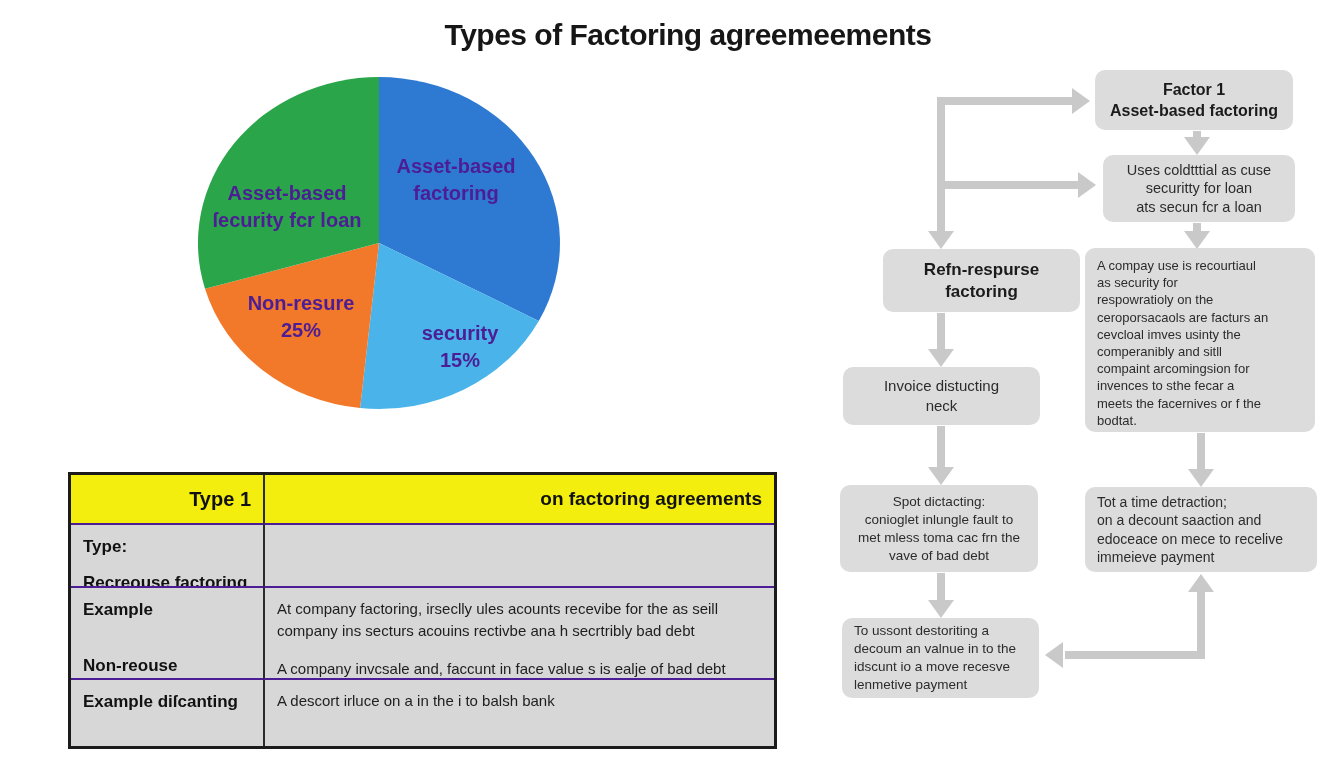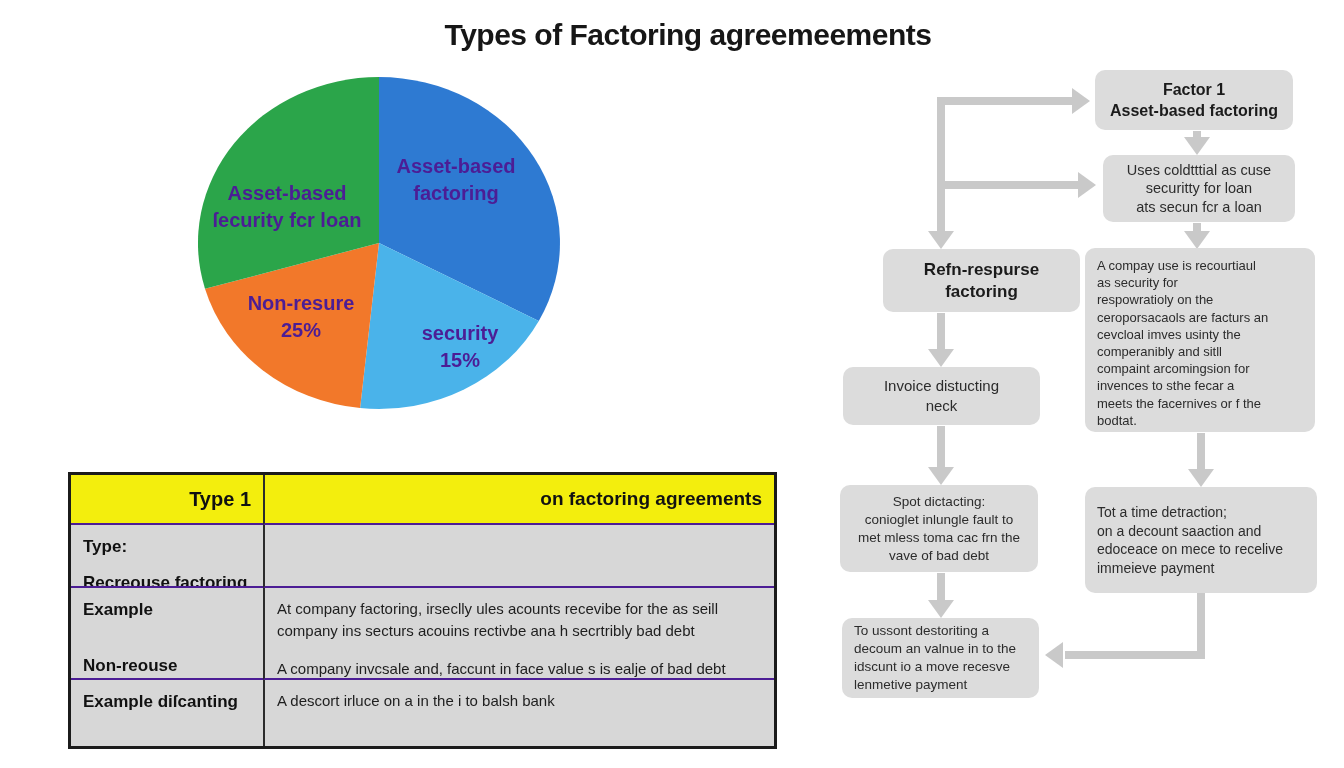--- a/index.html
+++ b/index.html
@@ -48,21 +48,21 @@
   .fbox.topalign{justify-content:flex-start;}
   .shaft{position:absolute;background:#c9c9c9;}
   .head{position:absolute;width:0;height:0;}
   .head.down{border-left:13px solid transparent;border-right:13px solid transparent;border-top:18px solid #c9c9c9;}
   .head.up{border-left:13px solid transparent;border-right:13px solid transparent;border-bottom:18px solid #c9c9c9;}
   .head.right{border-top:13px solid transparent;border-bottom:13px solid transparent;border-left:18px solid #c9c9c9;}
   .head.left{border-top:13px solid transparent;border-bottom:13px solid transparent;border-right:18px solid #c9c9c9;}
   .f-factor1{left:275px;top:15px;width:198px;height:60px;font-size:16px;line-height:21px;}
   .f-uses{left:283px;top:100px;width:192px;height:67px;font-size:14.5px;line-height:18.5px;}
   .f-big{left:265px;top:193px;width:230px;height:184px;font-size:13px;line-height:17.2px;}
-  .f-tot{left:265px;top:432px;width:232px;height:106px;font-size:14px;line-height:18.5px;}
+  .f-tot{left:265px;top:432px;width:232px;height:85px;font-size:14px;line-height:18.5px;}
   .f-refn{left:23px;top:194px;width:197px;height:63px;font-size:17px;line-height:22px;margin-left:40px;}
   .f-invoice{left:23px;top:312px;width:197px;height:58px;font-size:15px;line-height:20px;}
   .f-spot{left:20px;top:430px;width:198px;height:87px;font-size:13.5px;line-height:18px;}
   .f-tossont{left:22px;top:563px;width:197px;height:80px;font-size:13.5px;line-height:18px;}
 </style>
 </head>
 <body>
 
 <div class="canvas">
 

